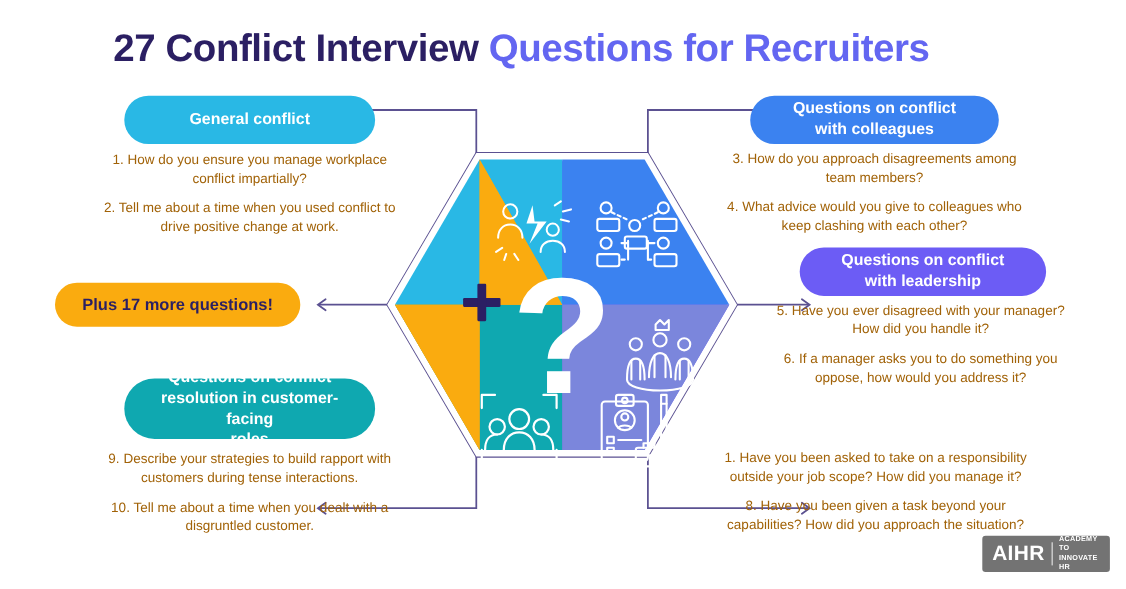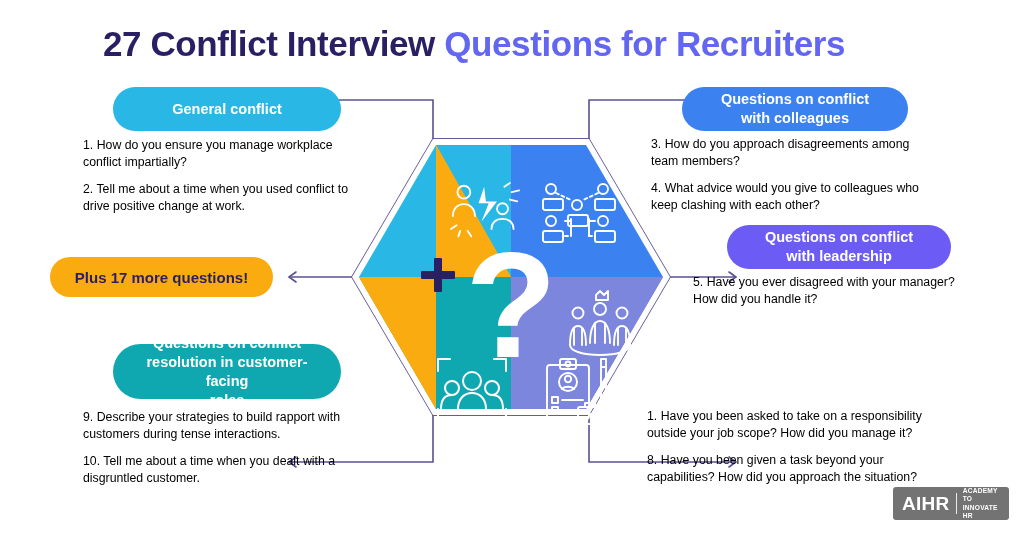--- a/index.html
+++ b/index.html
@@ -40,23 +40,24 @@
     color: #2b1f63;
     font-weight: bold;
     font-size: 15px;
     display: flex; align-items: center; justify-content: center;
     text-align: center;
   }
 
   
   .qblock {
     position: absolute;
-    color: #000000;
+    color: #a16207;
     font-size: 12.3px;
     line-height: 16.5px;
+    text-align: center;
   }
   .qblock p { margin-bottom: 11px; }
   .qblock p:last-child { margin-bottom: 0; }
 
   
   #hexsvg { position: absolute; left: 255px; top: 85px; }
 
   
   .logo {
     position: absolute; left: 893px; top: 487px;
@@ -252,20 +253,21 @@
     <p>4. What advice would you give to colleagues who keep clashing with each other?</p>
   </div>
 
   <div class="pill" style="left:727px; top:225px; width:224px; height:44px; background:#6C5CF5;">
     <span>
       <span>Questions on conflict</span><br><span>with leadership</span>
     </span>
   </div>
   <div class="qblock" style="left:693px; top:274px; width:288px;">
     <p>5. Have you ever disagreed with your manager? How did you handle it?</p>
+    <p>6. If a manager asks you to do something you oppose, how would you address it?</p>
   </div>
 
   <div class="qblock" style="left:647px; top:408px; width:298px;">
     <p>1. Have you been asked to take on a responsibility outside your job scope? How did you manage it?</p>
     <p>8. Have you been given a task beyond your capabilities? How did you approach the situation?</p>
   </div>
 
   <div class="pill" style="left:113px; top:344px; width:228px; height:55px; background:#0FA8B0;">
     <span>
       <span>Questions on conflict</span><br><span>resolution in customer-facing</span><br><span>roles</span>

